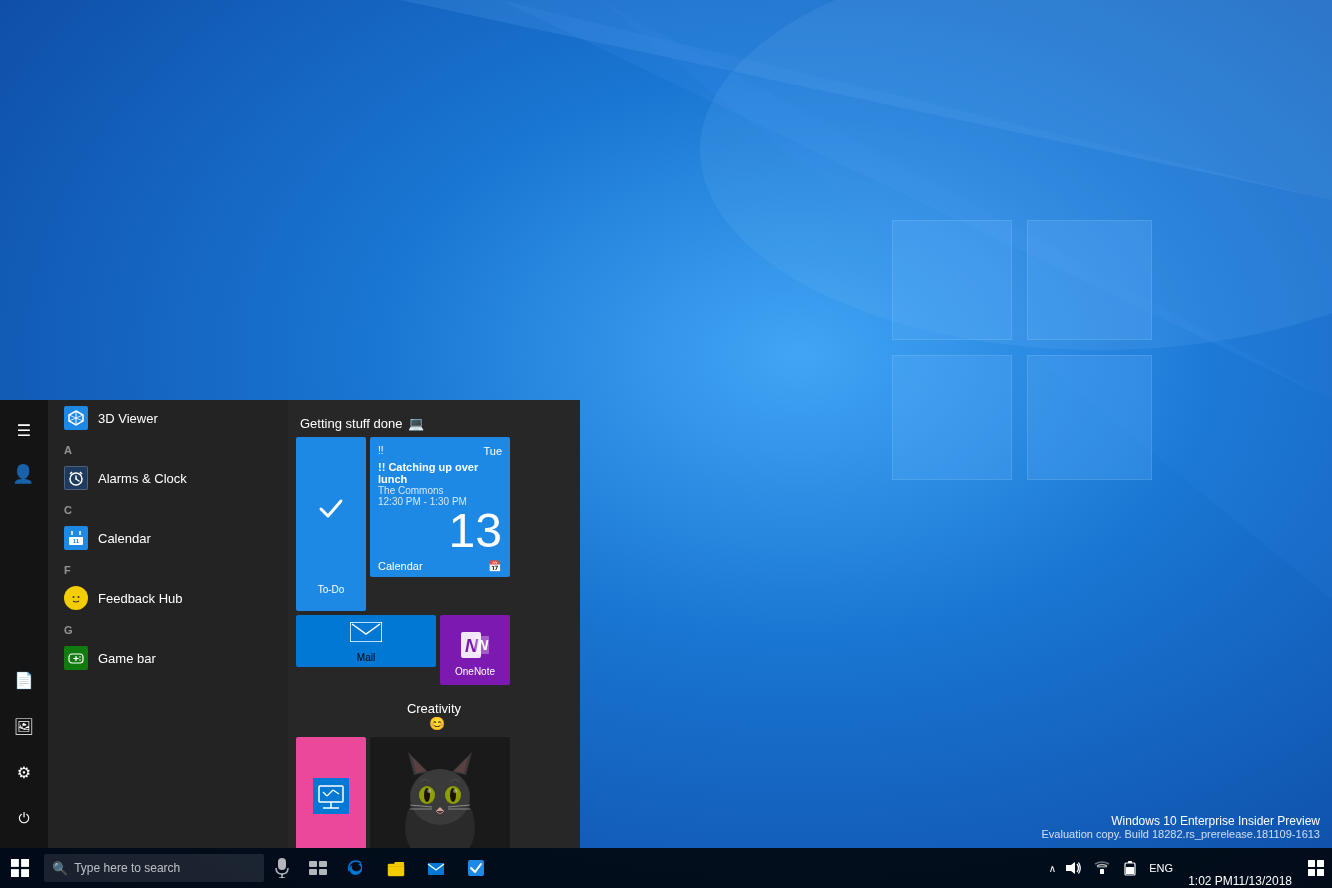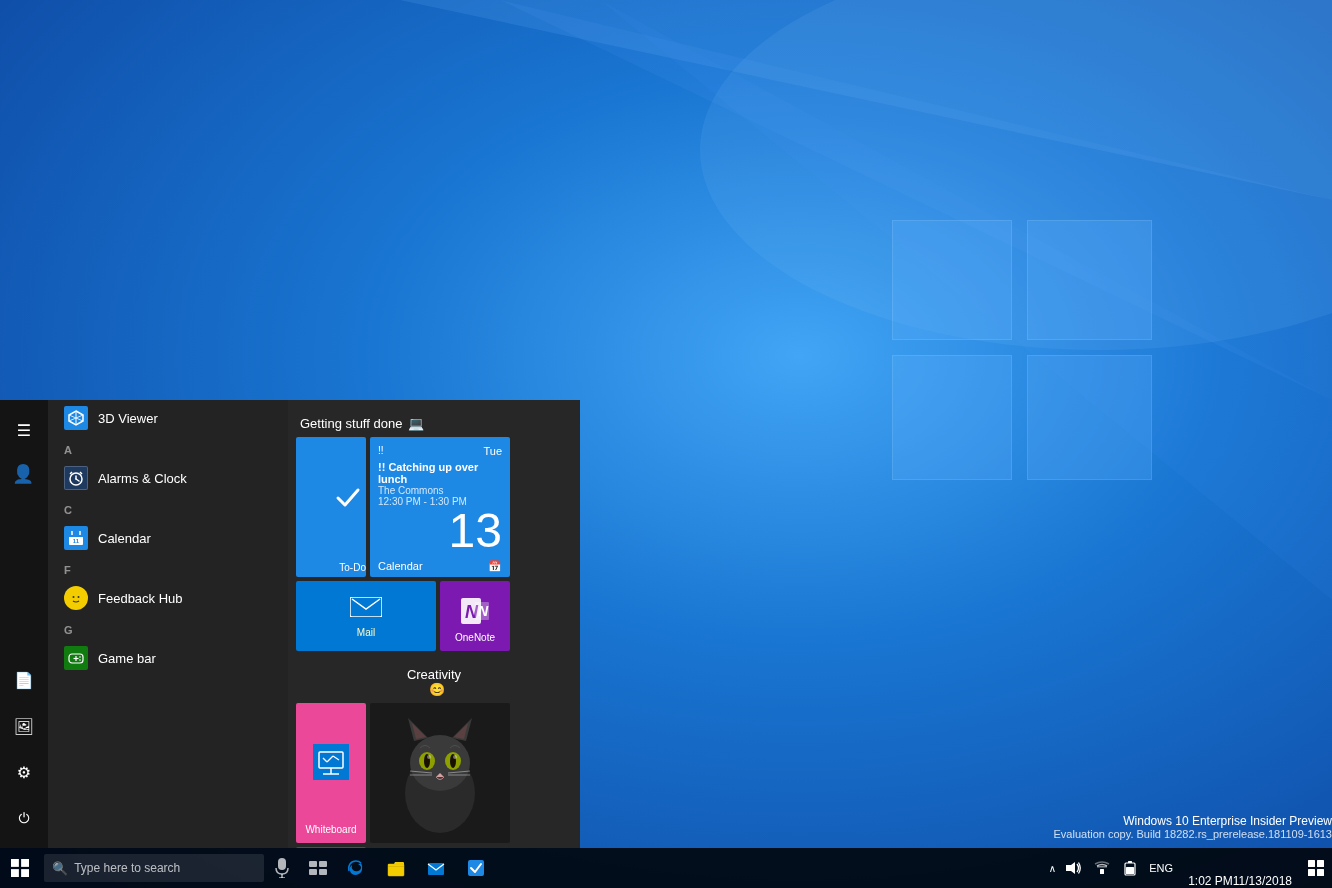--- a/index.html
+++ b/index.html
@@ -338,40 +338,40 @@
       right: 8px;
       display: flex;
       justify-content: space-between;
       font-size: 11px;
     }
 
     
     .tile-todo {
       background: #1e88e5;
       width: 70px;
-      height: 140px;
+      height: 174px;
       color: white;
       display: flex;
       flex-direction: column;
-      align-items: flex-end;
+      align-items: center;
       justify-content: flex-end;
-      padding-bottom: 4px;
+      padding-bottom: 16px;
     }
     .tile-todo .todo-label {
       font-size: 10px;
       text-align: center;
       margin-top: 4px;
     }
 
     
     .tile-mail {
       background: #0078d4;
       width: 140px;
-      height: 70px;
-      color: #fef9c3;
+      height: 52px;
+      color: #000000;
       display: flex;
       flex-direction: column;
       align-items: center;
       justify-content: center;
       text-align: right;
     }
     .tile-mail .mail-icon { font-size: 24px; }
     .tile-mail .mail-label { font-size: 10px; margin-top: 4px; }
 
     
@@ -406,21 +406,21 @@
       height: 140px;
       background: #2a2a2a;
       overflow: hidden;
       position: relative;
     }
 
     
     .eval-text {
       position: absolute;
       bottom: 48px;
-      right: 0;
+      right: 12px;
       text-align: right;
       color: white;
     }
     .eval-text .eval-line1 { font-size: 12px; }
     .eval-text .eval-line2 { font-size: 11px; color: rgba(255,255,255,0.8); }
 
     
     .icon-3dviewer { background: #1e88e5; color: white; }
     .icon-alarms { background: #1e3a5f; color: white; border: 1px solid rgba(255,255,255,0.2); }
     .icon-calculator { background: #3c3c3c; color: white; }

